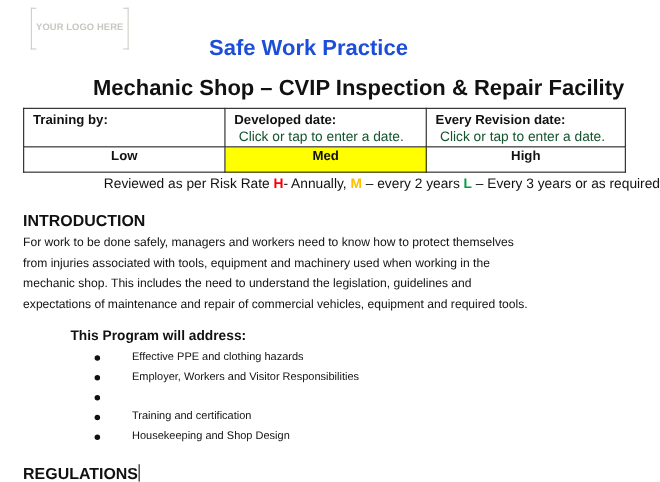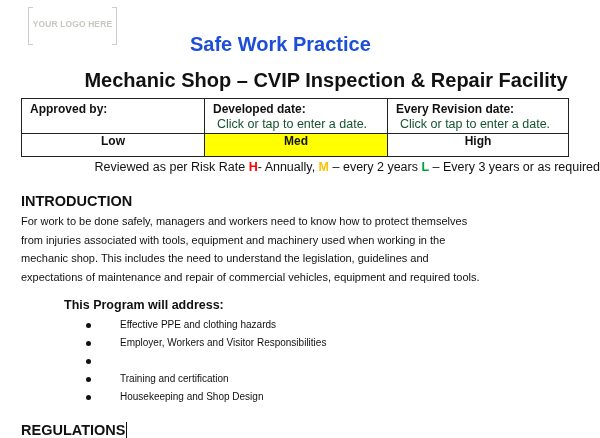--- a/index.html
+++ b/index.html
@@ -195,21 +195,21 @@
 
 <table class="meta">
   <colgroup>
     <col class="c1">
       <col class="c2">
       <col class="c3">
   </colgroup>
   <tbody>
       <tr class="row1">
     <td>
-      <span class="cell-label">Approved by:</span>
+      <span class="cell-label">Training by:</span>
     </td>
     <td>
       <span class="cell-label">Developed date:</span>
       <span class="cell-date">Click or tap to enter a date.</span>
     </td>
     <td>
       <span class="cell-label">Every Revision date:</span>
       <span class="cell-date">Click or tap to enter a date.</span>
     </td>
   </tr>

